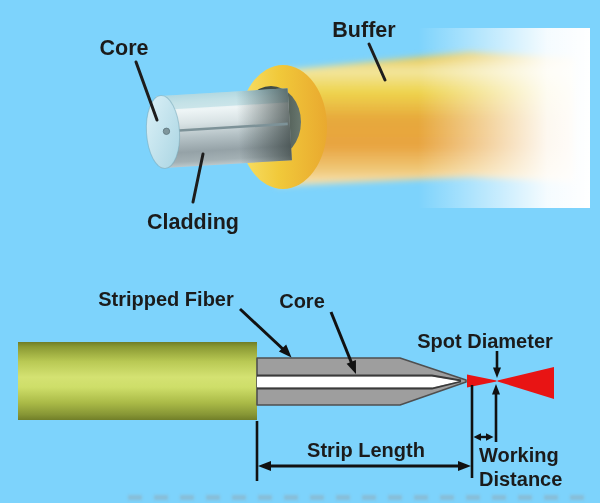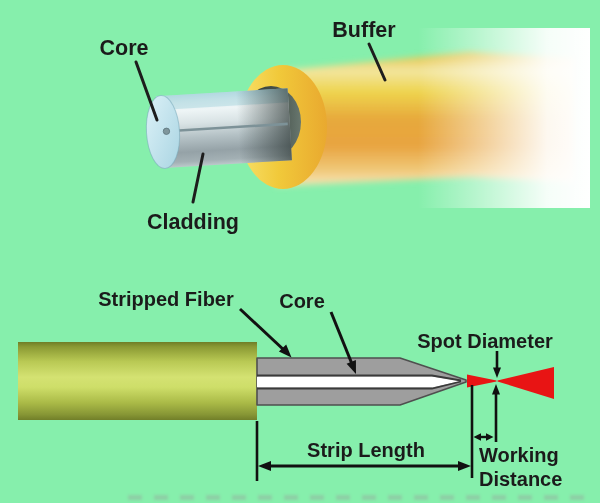--- a/index.html
+++ b/index.html
@@ -1,16 +1,16 @@
 <!DOCTYPE html>
 <html><head>
 <meta charset="utf-8">
 <style>
   html,body{margin:0;padding:0;background:#ffffff;}
-  .stage{position:relative;width:600px;height:503px;background:#86efac;overflow:hidden;
+  .stage{position:relative;width:600px;height:503px;background:#7dd3fc;overflow:hidden;
          font-family:"Liberation Sans",sans-serif;}
   svg{position:absolute;left:0;top:0;}
   svg text{font-family:"Liberation Sans",sans-serif;font-weight:bold;fill:#1b1b1b;}
   .ghost{position:absolute;left:128px;top:495px;width:460px;height:5px;opacity:.38;
          filter:blur(1.6px);
          background:repeating-linear-gradient(90deg,#9a9a9a 0 14px,transparent 14px 26px);}
 </style>
 </head>
 <body>
 

